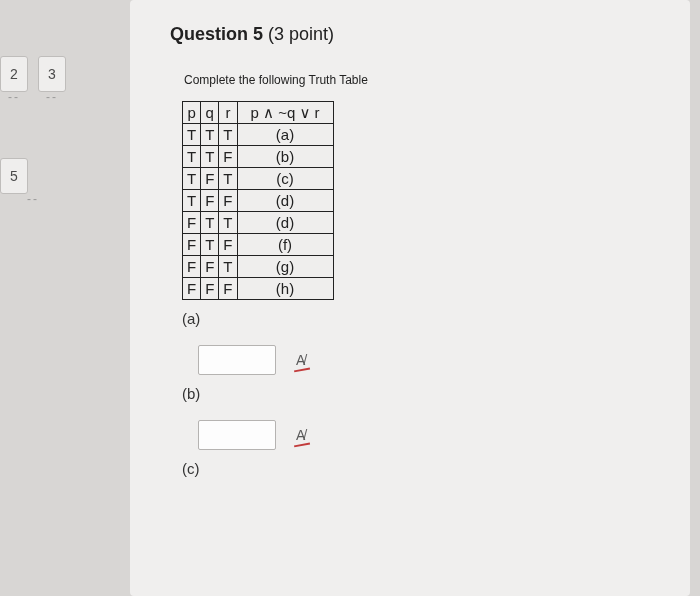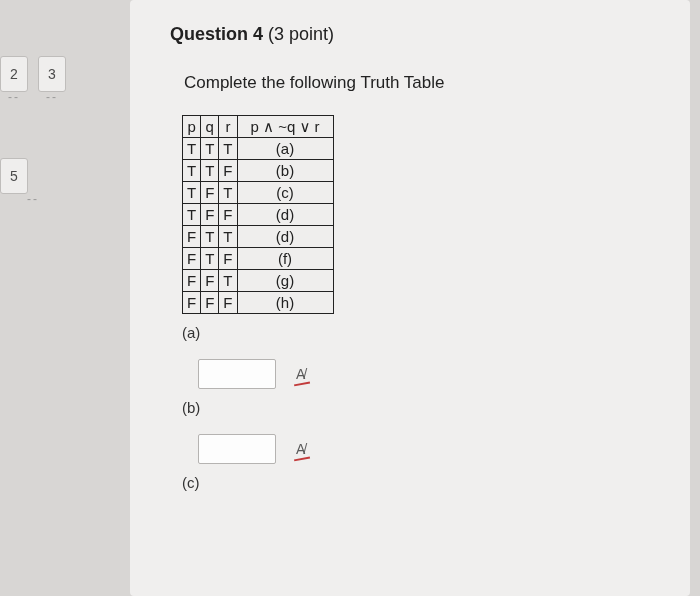--- a/index.html
+++ b/index.html
@@ -52,23 +52,23 @@
       top: 24px;
       width: 420px;
     }
     .q-title {
       font-size: 18px;
       color: #222;
       margin-bottom: 28px;
     }
     .q-title b { font-weight: bold; }
     .instruction {
-      font-size: 17px;
+      font-size: 12px;
       color: #222;
-      margin-bottom: 22px;
+      margin-bottom: 14px;
       margin-left: 14px;
     }
     table.truth {
       border-collapse: collapse;
       margin-left: 12px;
       margin-bottom: 10px;
     }
     table.truth th, table.truth td {
       border: 1px solid #222;
       padding: 0 4px;
@@ -137,21 +137,21 @@
     </div>
   </div>
   <div class="nav-row2">
     <div class="nav-box">5</div>
     <div class="nav-dashes">--</div>
   </div>
 </div>
 
 <div class="content">
   <div class="q-title">
-    <b>Question 4</b>
+    <b>Question 5</b>
     <span>(3 point)</span>
   </div>
   <div class="instruction">Complete the following Truth Table</div>
 
   <table class="truth">
     <thead>
       <tr>
         <th class="col-pqr">p</th>
         <th class="col-pqr">q</th>
         <th class="col-pqr">r</th>

